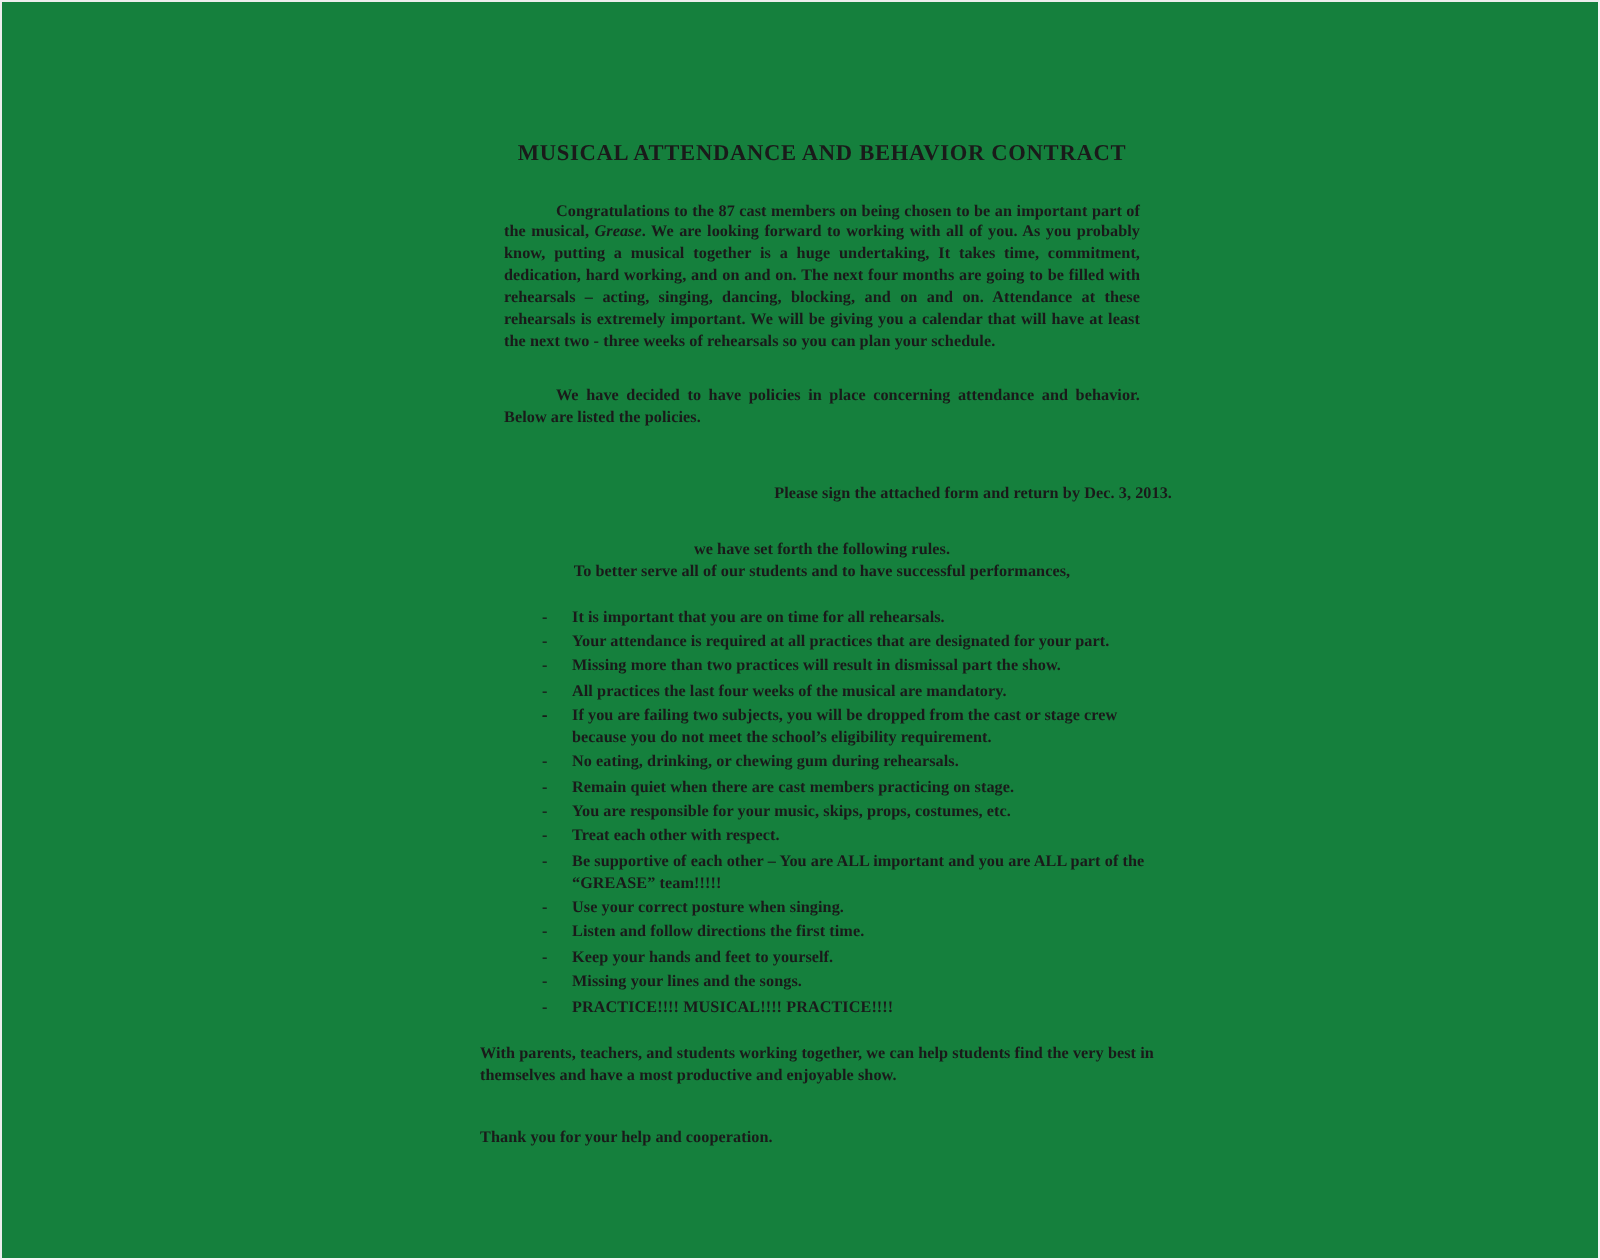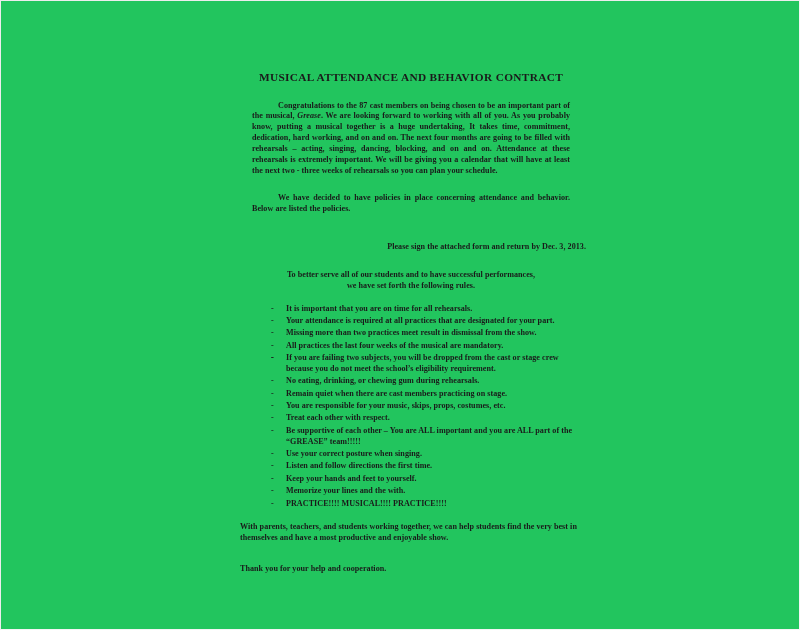--- a/index.html
+++ b/index.html
@@ -11,21 +11,21 @@
     width: 800px;
     height: 630px;
     font-family: "Liberation Serif", "DejaVu Serif", serif;
     color: #1a1a1a;
     overflow: hidden;
   }
   .page {
     position: relative;
     width: 800px;
     height: 630px;
-    background: #22c55e;
+    background: #15803d;
     box-sizing: border-box;
     border-top: 1px solid #ededed;
     border-left: 1px solid #ededed;
     border-right: 1px solid #f5f5f5;
     border-bottom: 1px solid #f5f5f5;
   }
   .doc-body {
     position: absolute;
     left: 235px;
     top: 70px;
@@ -113,41 +113,41 @@
     <p class="para indented"><span>Congratulations to the 87 cast members on being chosen to be an important part of the musical, </span><span class="it">Grease</span><span>. We are looking forward to working with all of you. As you probably know, putting a musical together is a huge undertaking, It takes time, commitment, dedication, hard working, and on and on.  The next four months are going to be filled with rehearsals – acting, singing, dancing, blocking, and on and on. Attendance at these rehearsals is extremely important. We will be giving you a calendar that will have at least the next two - three weeks of rehearsals so you can plan your schedule.</span></p>
 
     <p class="para indented">We have decided to have policies in place concerning attendance and behavior. Below are listed the policies.</p>
 
     <div class="spacer-md"></div>
 
     <p class="centered">Please sign the attached form and return by Dec. 3, 2013.</p>
 
     <div class="spacer-lg"></div>
 
+    <p class="rules-intro">we have set forth the following rules.</p>
     <p class="rules-intro">To better serve all of our students and to have successful performances,</p>
-    <p class="rules-intro">we have set forth the following rules.</p>
 
     <div class="spacer-md"></div>
 
     <ul class="rules">
       <li><span class="dash">-</span><span>It is important that you are on time for all rehearsals.</span></li>
       <li><span class="dash">-</span><span>Your attendance is required at all practices that are designated for your part.</span></li>
-      <li><span class="dash">-</span><span>Missing more than two practices meet result in dismissal from the show.</span></li>
+      <li><span class="dash">-</span><span>Missing more than two practices will result in dismissal part the show.</span></li>
       <li><span class="dash">-</span><span>All practices the last four weeks of the musical are mandatory.</span></li>
       <li><span class="dash">-</span></li>
       <li><span class="dash">-</span><span>If you are failing two subjects, you will be dropped from the cast or stage crew because you do not meet the school’s eligibility requirement.</span></li>
       <li><span class="dash">-</span><span>No eating, drinking, or chewing gum during rehearsals.</span></li>
       <li><span class="dash">-</span><span>Remain quiet when there are cast members practicing on stage.</span></li>
       <li><span class="dash">-</span><span>You are responsible for your music, skips, props, costumes, etc.</span></li>
       <li><span class="dash">-</span><span>Treat each other with respect.</span></li>
       <li><span class="dash">-</span><span>Be supportive of each other – You are ALL important and you are ALL part of the “GREASE” team!!!!!</span></li>
       <li><span class="dash">-</span><span>Use your correct posture when singing.</span></li>
       <li><span class="dash">-</span><span>Listen and follow directions the first time.</span></li>
       <li><span class="dash">-</span><span>Keep your hands and feet to yourself.</span></li>
-      <li><span class="dash">-</span><span>Memorize your lines and the with.</span></li>
+      <li><span class="dash">-</span><span>Missing your lines and the songs.</span></li>
       <li><span class="dash">-</span><span>PRACTICE!!!! MUSICAL!!!! PRACTICE!!!!</span></li>
     </ul>
 
     <div class="spacer-sm"></div>
 
     <p class="closing">With parents, teachers, and students working together, we can help students find the very best in themselves and have a most productive and enjoyable show.</p>
 
     <div class="spacer-md"></div>
 
     <p class="closing">Thank you for your help and cooperation.</p>

